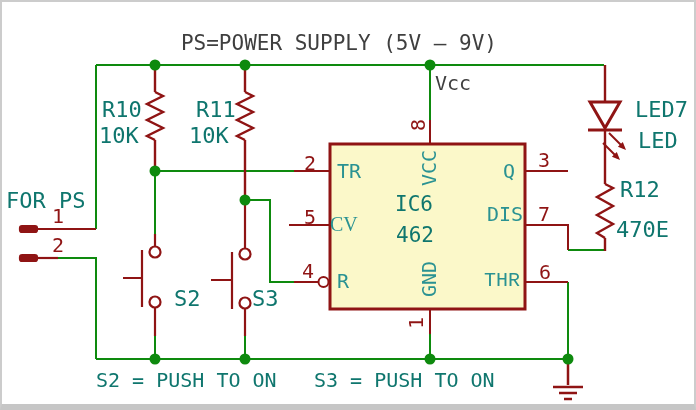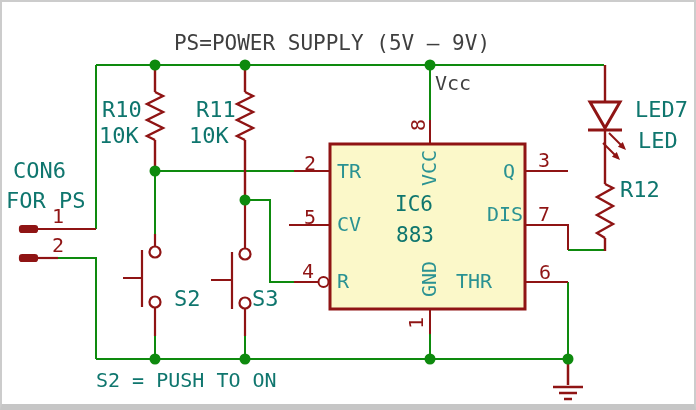--- a/index.html
+++ b/index.html
@@ -112,57 +112,58 @@
       <circle cx="428" cy="63" r="5.5"></circle>
       <circle cx="153" cy="169" r="5.5"></circle>
       <circle cx="243" cy="198" r="5.5"></circle>
       <circle cx="153" cy="357" r="5.5"></circle>
       <circle cx="243" cy="357" r="5.5"></circle>
       <circle cx="428" cy="357" r="5.5"></circle>
       <circle cx="566" cy="357" r="5.5"></circle>
     </g>
   </svg>
 
-  <div class="lbl gray" style="left:165px;top:30px;width:330px;text-align:center;font-size:21px;letter-spacing:0px;">PS=POWER SUPPLY (5V – 9V)</div>
+  <div class="lbl gray" style="left:165px;top:30px;width:330px;text-align:right;font-size:21px;letter-spacing:0px;">PS=POWER SUPPLY (5V – 9V)</div>
 
   <div class="lbl gray" style="left:433px;top:70px;font-size:20px;">Vcc</div>
 
-  <div class="lbl teal" style="left:11px;top:157px;">CON6</div>
   <div class="lbl teal" style="left:4px;top:187px;">FOR PS</div>
   <div class="lbl red" style="left:50px;top:203px;">1</div>
   <div class="lbl red" style="left:50px;top:232px;">2</div>
 
   <div class="lbl teal" style="left:100px;top:96px;">R10</div>
   <div class="lbl teal" style="left:97px;top:122px;">10K</div>
   <div class="lbl teal" style="left:194px;top:96px;">R11</div>
   <div class="lbl teal" style="left:187px;top:122px;">10K</div>
   <div class="lbl teal" style="left:618px;top:176px;">R12</div>
+  <div class="lbl teal" style="left:614px;top:216px;">470E</div>
 
   <div class="lbl teal" style="left:633px;top:96px;">LED7</div>
   <div class="lbl teal" style="left:636px;top:127px;">LED</div>
 
   <div class="lbl teal" style="left:160px;top:285px;margin-left:12px;">S2</div>
   <div class="lbl teal" style="left:250px;top:285px;">S3</div>
 
   <div class="lbl teal" style="left:393px;top:191px;font-size:21px;">IC6</div>
-  <div class="lbl teal" style="left:394px;top:222px;font-size:21px;">883</div>
+  <div class="lbl teal" style="left:394px;top:222px;font-size:21px;">462</div>
 
   <div class="lbl teal-pin" style="left:335px;top:158px;">TR</div>
-  <div class="lbl teal-pin" style="left:335px;top:211px;">CV</div>
+  <div class="lbl teal-pin" style="left:328px;top:211px;font-family:Liberation Serif, serif;">CV</div>
   <div class="lbl teal-pin" style="left:335px;top:268px;">R</div>
   <div class="lbl teal-pin" style="left:501px;top:158px;">Q</div>
   <div class="lbl teal-pin" style="left:485px;top:201px;">DIS</div>
-  <div class="lbl teal-pin" style="left:454px;top:268px;">THR</div>
+  <div class="lbl teal-pin" style="left:482px;top:268px;font-family:Liberation Mono, monospace;">THR</div>
   <div class="lbl teal-pin rot" style="left:387px;top:155px;width:80px;">VCC</div>
   <div class="lbl teal-pin rot" style="left:387px;top:266px;width:80px;">GND</div>
 
   <div class="lbl red" style="left:302px;top:150px;">2</div>
   <div class="lbl red" style="left:302px;top:204px;">5</div>
   <div class="lbl red" style="left:300px;top:258px;">4</div>
   <div class="lbl red" style="left:536px;top:147px;">3</div>
   <div class="lbl red" style="left:536px;top:201px;">7</div>
   <div class="lbl red" style="left:537px;top:259px;">6</div>
   <div class="lbl red rot" style="left:396px;top:112px;width:40px;">8</div>
   <div class="lbl red rot" style="left:394px;top:310px;width:40px;">1</div>
 
   <div class="lbl teal" style="left:94px;top:367px;font-size:20px;">S2 = PUSH TO ON</div>
+  <div class="lbl teal" style="left:312px;top:367px;font-size:20px;">S3 = PUSH TO ON</div>
 
 </div>
 
 </body></html>

